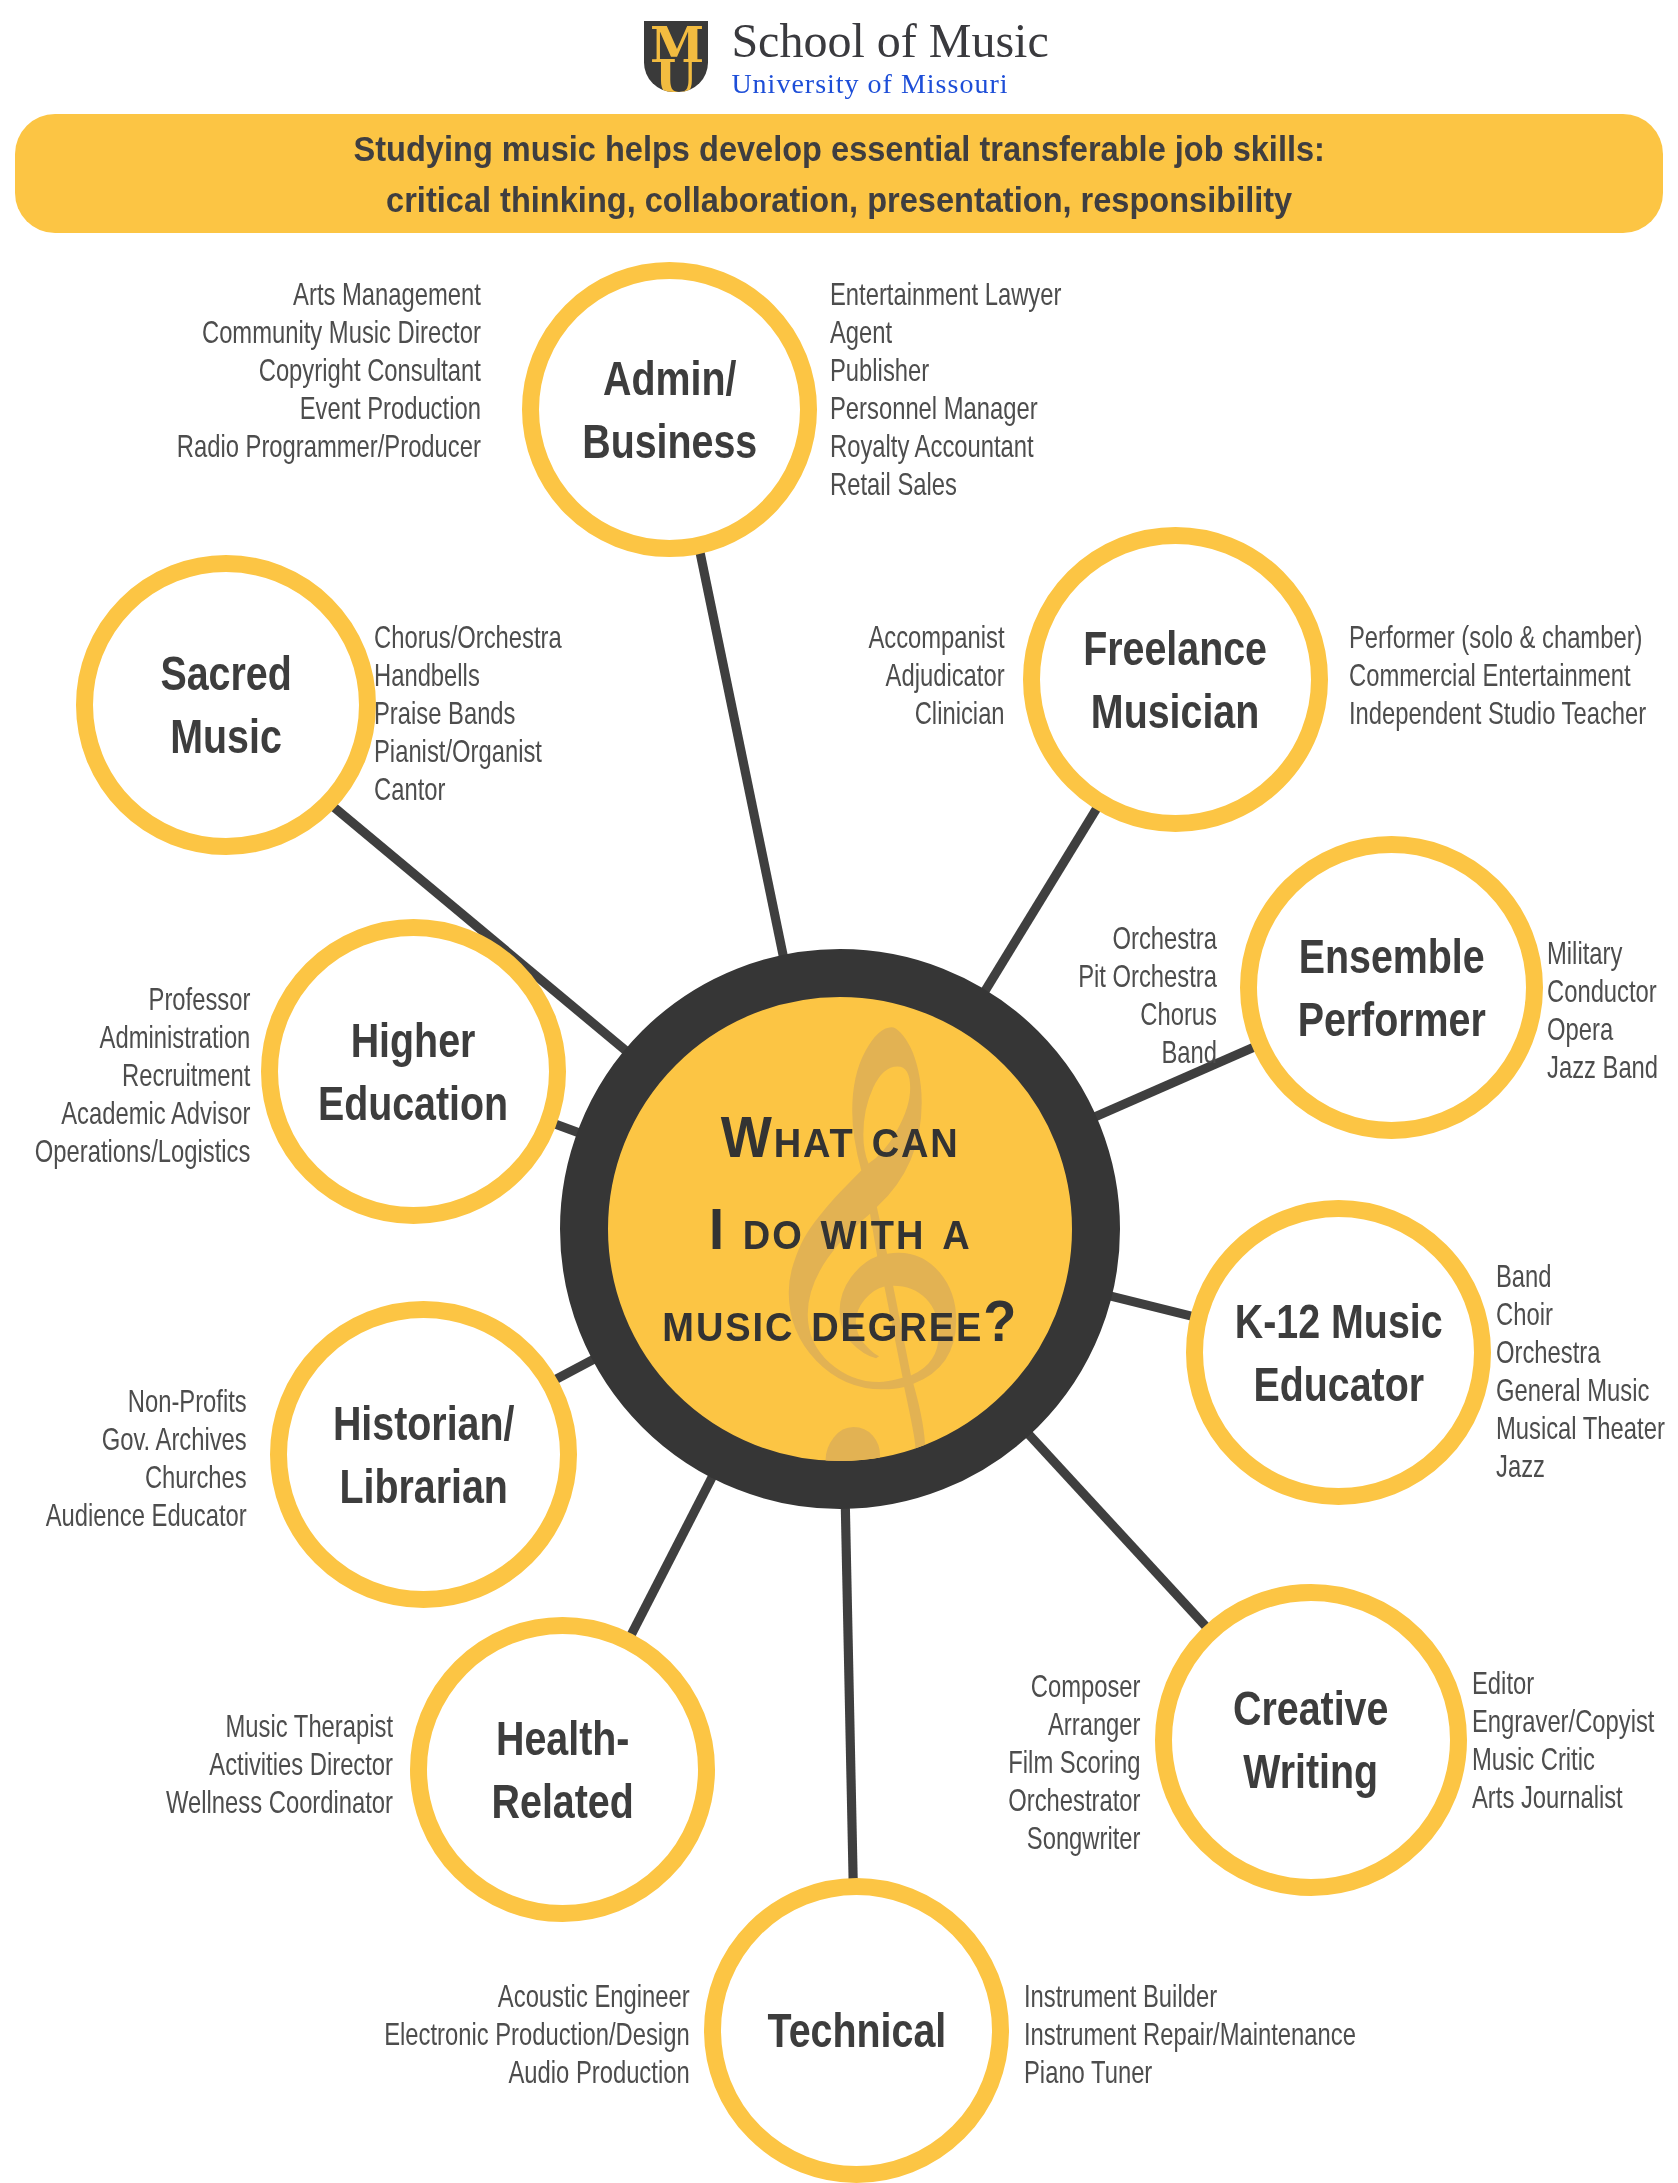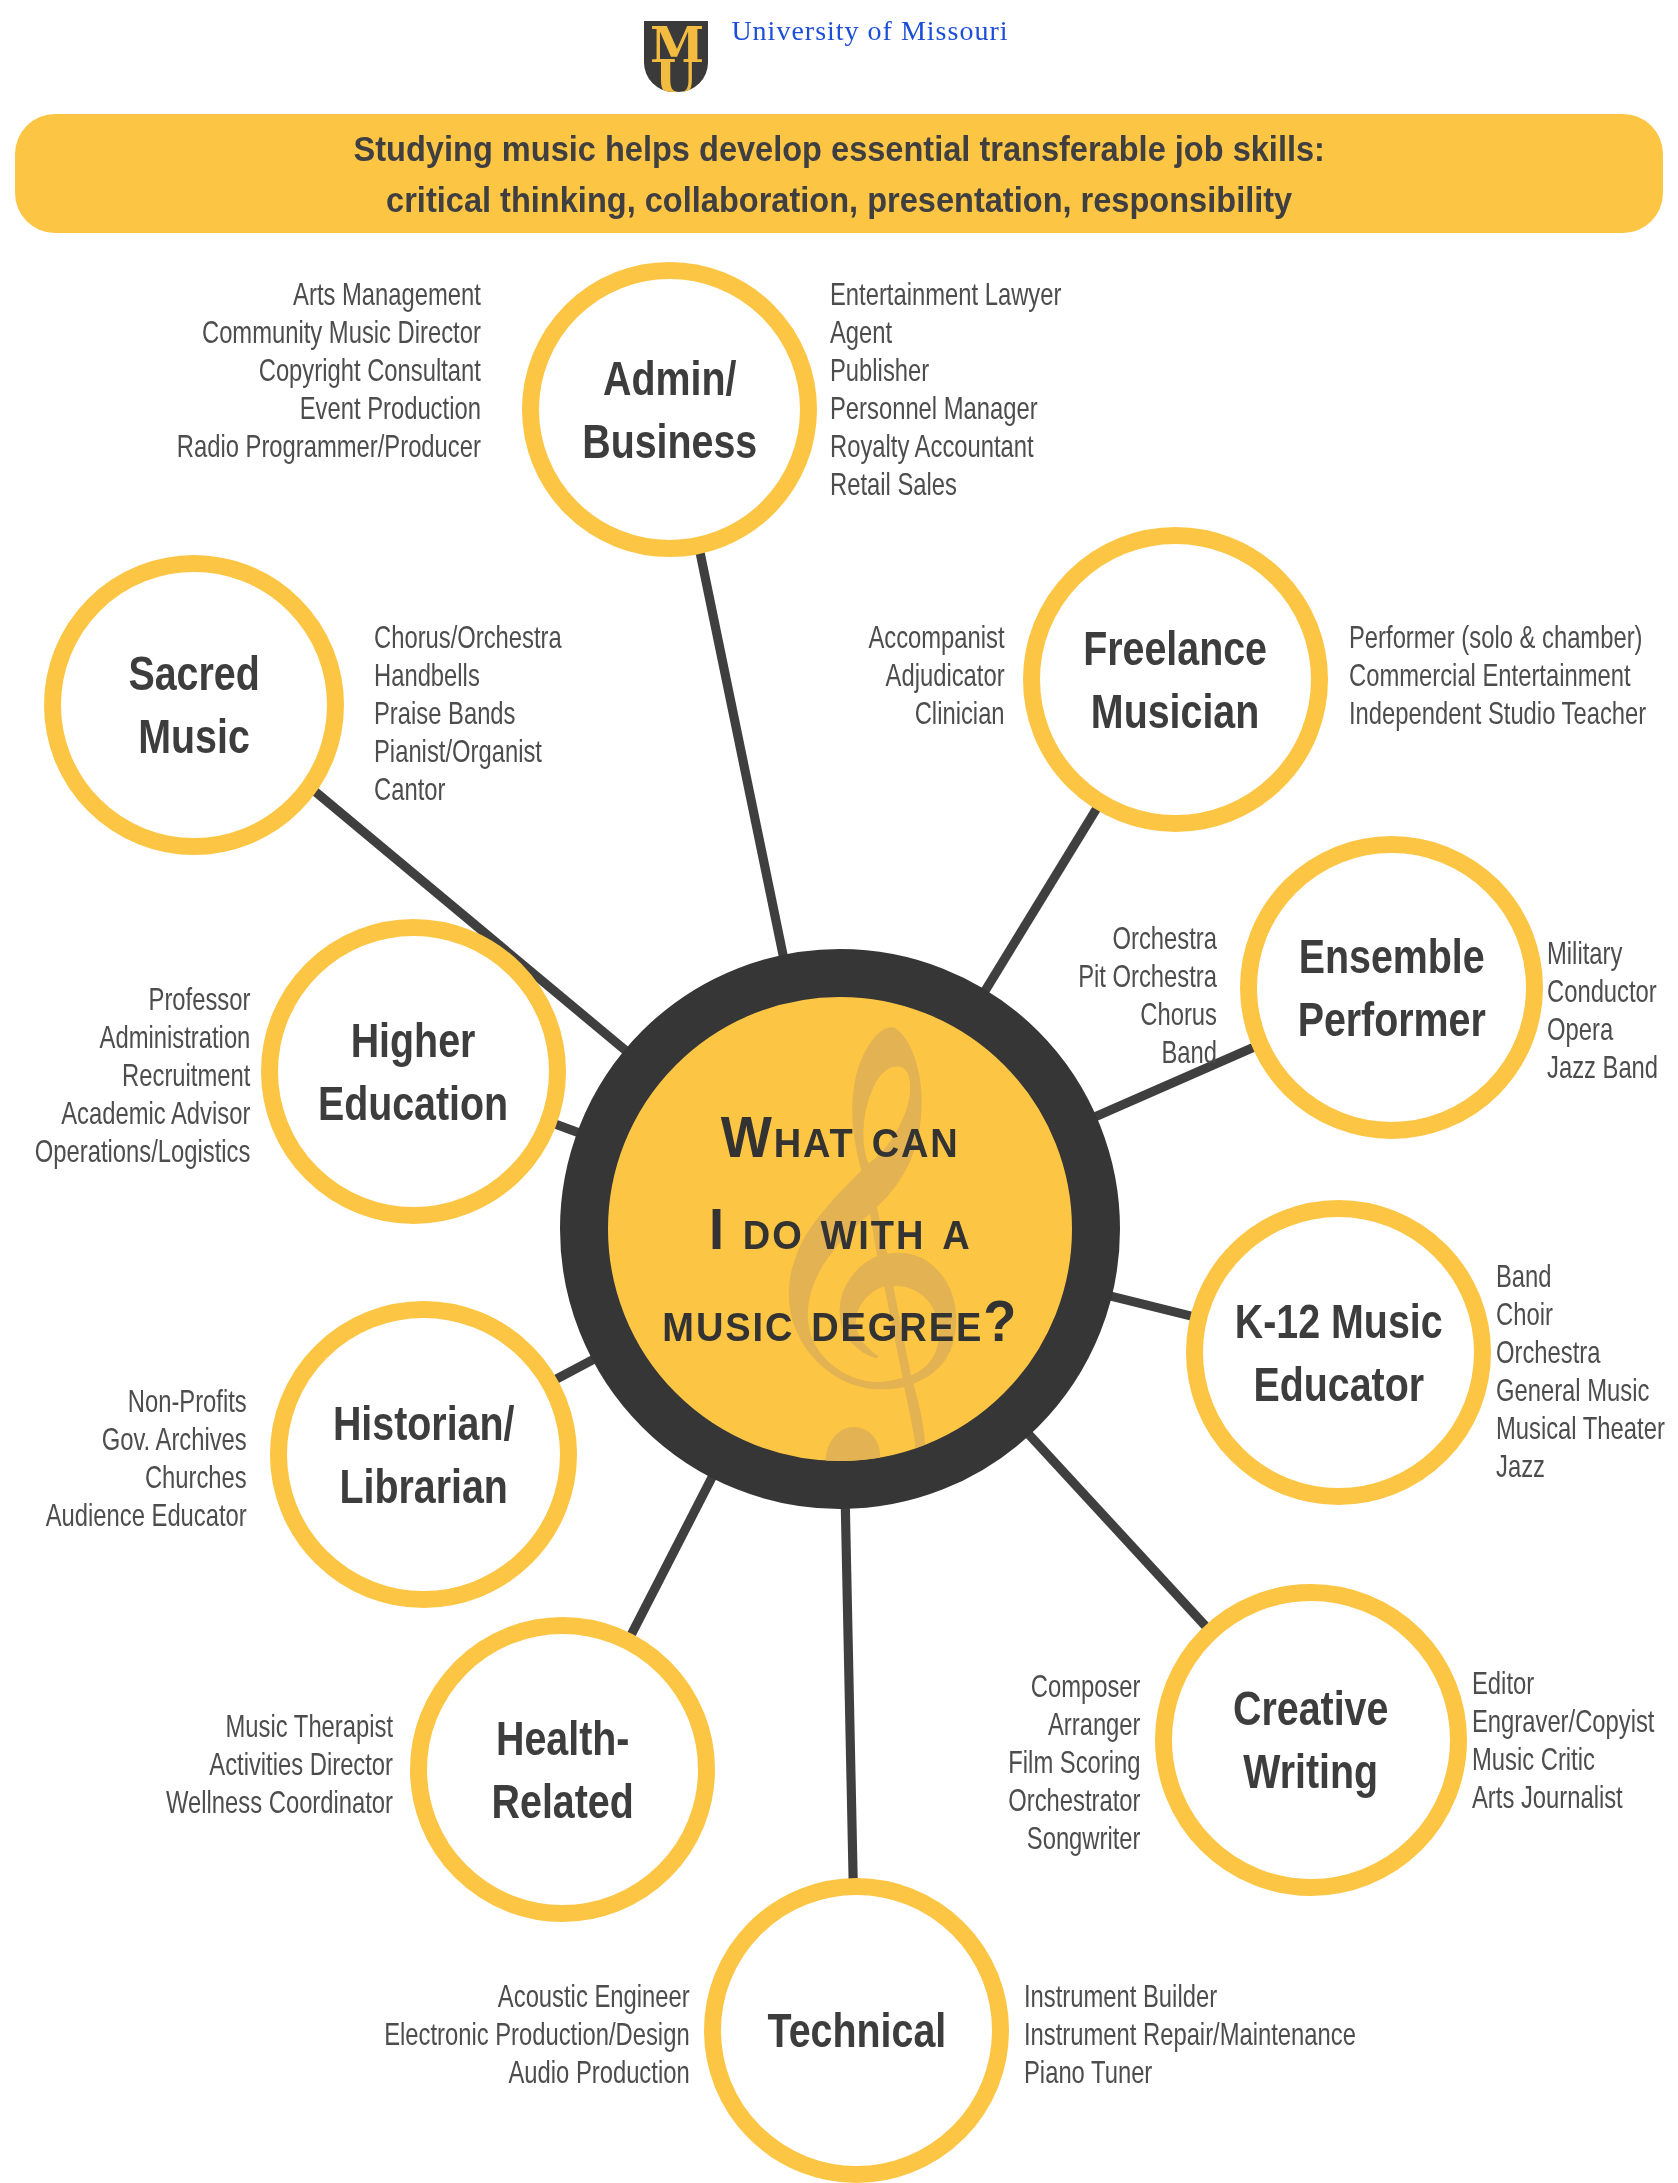--- a/index.html
+++ b/index.html
@@ -30,21 +30,21 @@
   #links line { stroke:#3F3F3F; stroke-width:18; }
 
   
   .circle { position:absolute; border:17.3px solid #FCC544; border-radius:50%; background:#ffffff;
             display:flex; align-items:center; justify-content:center; z-index:2; }
   .circle .title { transform:scaleX(0.82); transform-origin:center; }
   .circle .title div { font-weight:bold; font-size:48px; line-height:63px; color:#3D3D3D;
                        text-align:center; white-space:nowrap; }
 
   #cat-admin .circle      { left:522px; top:262px;  width:295px; height:295px; }
-  #cat-sacred .circle     { left:44px;  top:555px; width:300px; height:300px; }
+  #cat-sacred .circle     { left:76px;  top:555px; width:300px; height:300px; }
   #cat-freelance .circle  { left:1023px; top:527px; width:305px; height:305px; }
   #cat-ensemble .circle   { left:1240px; top:836px; width:303px; height:303px; }
   #cat-higher .circle     { left:261px;  top:919px; width:305px; height:305px; }
   #cat-k12 .circle        { left:1186px; top:1200px; width:305px; height:305px; }
   #cat-historian .circle  { left:270px;  top:1301px; width:307px; height:307px; }
   #cat-creative .circle   { left:1155px; top:1584px; width:312px; height:312px; }
   #cat-health .circle     { left:410px;  top:1617px; width:305px; height:305px; }
   #cat-technical .circle  { left:704px; top:1878px; width:305px; height:305px; }
 
   
@@ -97,20 +97,21 @@
     <line x1="1650" y1="2415" x2="1105" y2="3477"></line>
     <line x1="1650" y1="2415" x2="1683" y2="3990"></line>
   </svg>
 
   <div class="logo">
     <div class="mu-mark">
       <div class="m">M</div>
       <div class="u">U</div>
     </div>
     <div class="logo-text">
+      <div class="logo-school">School of Music</div>
       <div class="logo-univ">University of Missouri</div>
     </div>
   </div>
 
   <div class="banner">
       <div>Studying music helps develop essential transferable job skills:</div>
       <div>critical thinking, collaboration, presentation, responsibility</div>
     </div>
 
   <div class="center-circle">

